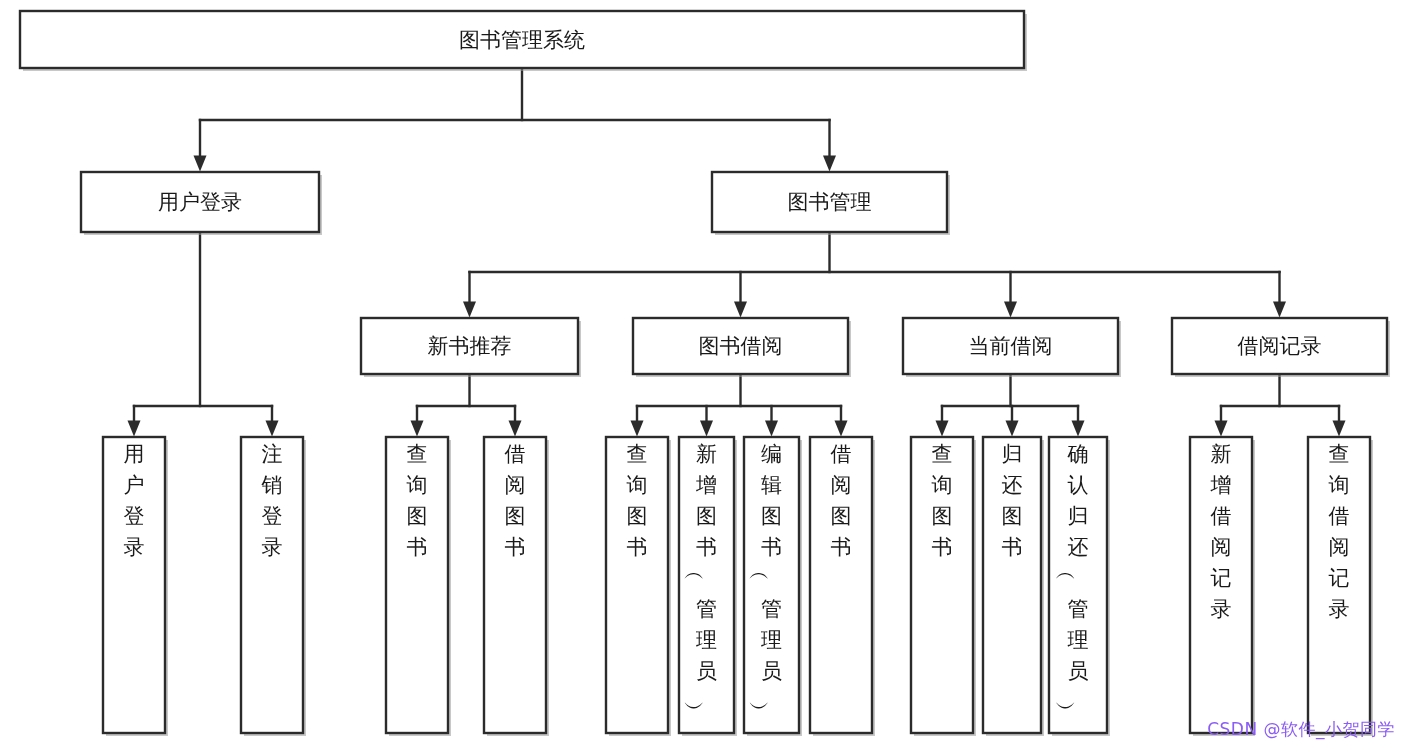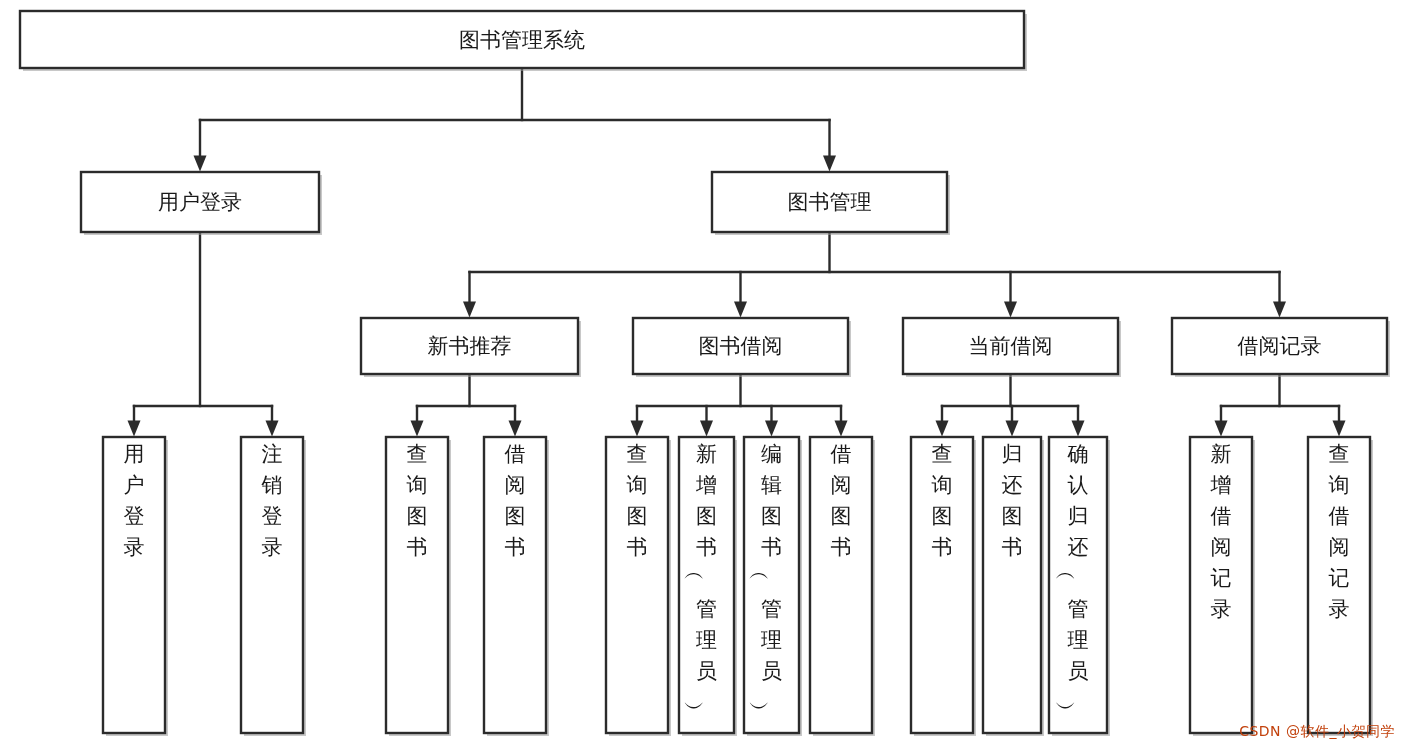--- a/index.html
+++ b/index.html
@@ -56,22 +56,22 @@
     font-family: "DejaVu Sans", "Liberation Sans", sans-serif;
     font-size: 21px;
     fill: #1a1a1a;
     text-anchor: middle;
   }
   .watermark {
     position: absolute;
     right: 10px;
     bottom: 6px;
     font-family: "DejaVu Sans", "Liberation Sans", sans-serif;
-    font-size: 14px;
-    color: #c2410c;
+    font-size: 17px;
+    color: #8b5cf6;
     letter-spacing: 0.5px;
     white-space: nowrap;
     user-select: none;
   }
 </style>
 </head>
 <body>
 
 <div id="diagram-root">
   <svg id="flow" viewBox="0 0 1405 747" xmlns="http://www.w3.org/2000/svg">

